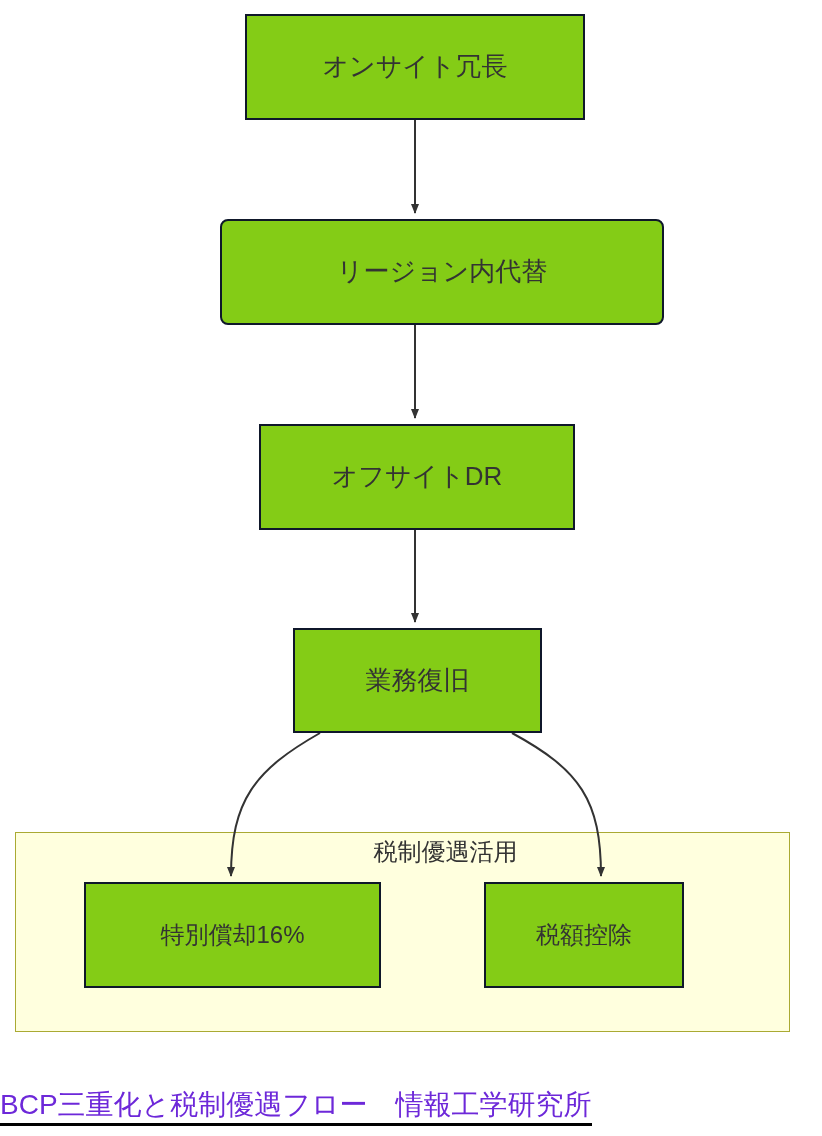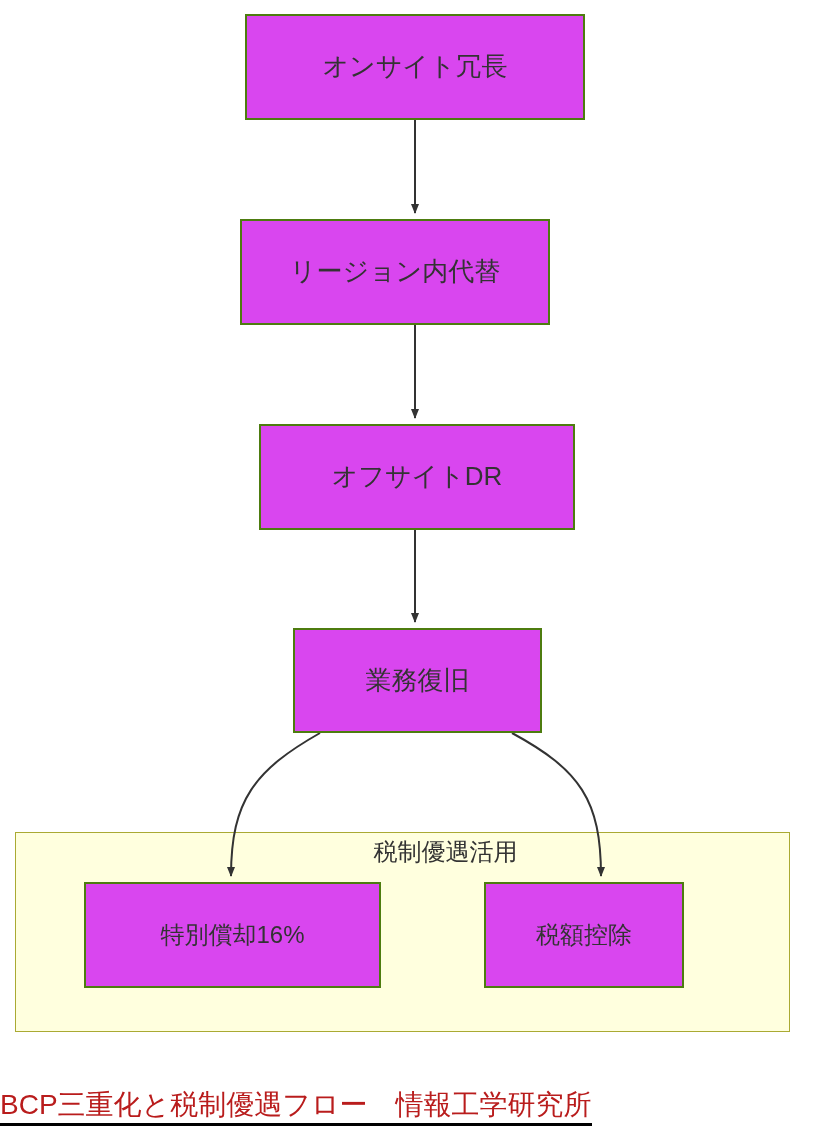--- a/index.html
+++ b/index.html
@@ -40,43 +40,43 @@
     text-align: center;
     font-size: 24px;
     color: #333333;
     line-height: 1;
     white-space: nowrap;
     margin-left: 43px;
   }
   .node {
     position: absolute;
     box-sizing: border-box;
-    background: #d946ef;
-    border: 2px solid #4d7c0f;
+    background: #84cc16;
+    border: 2px solid #0f172a;
     display: flex;
     align-items: center;
     justify-content: center;
   }
   .node-label {
     font-size: 26px;
     color: #333333;
     line-height: 1.15;
     white-space: nowrap;
     text-align: center;
   }
   .node-small .node-label {
     font-size: 24px;
   }
   #caption {
     position: absolute;
     left: 0;
     bottom: 10px;
     width: 822px;
     font-size: 28px;
-    color: #b91c1c;
+    color: #6d28d9;
     white-space: nowrap;
   }
   #caption-text {
     display: inline-block;
     border-bottom: 3px solid #000000;
     padding-bottom: 2px;
     line-height: 1.15;
   }
 </style>
 </head>
@@ -102,21 +102,21 @@
 
     <path d="M 320,733 C 255,770 231,800 231,876" fill="none" stroke="#333333" stroke-width="2" marker-end="url(#arrowhead)"></path>
 
     <path d="M 512,733 C 580,770 601,800 601,876" fill="none" stroke="#333333" stroke-width="2" marker-end="url(#arrowhead)"></path>
   </svg>
 
   <div class="node" style="left:245px; top:14px; width:340px; height:106px;">
     <span class="node-label">オンサイト冗長</span>
   </div>
 
-  <div class="node" style="left:240px; top:219px; width:310px; height:106px;">
+  <div class="node" style="left:220px; top:219px; width:444px; height:106px;border-radius:8px;">
     <span class="node-label">リージョン内代替</span>
   </div>
 
   <div class="node" style="left:293px; top:628px; width:249px; height:105px;">
     <span class="node-label">業務復旧</span>
   </div>
 
   <div class="node" style="left:259px; top:424px; width:316px; height:106px;">
     <span class="node-label">オフサイトDR</span>
   </div>

